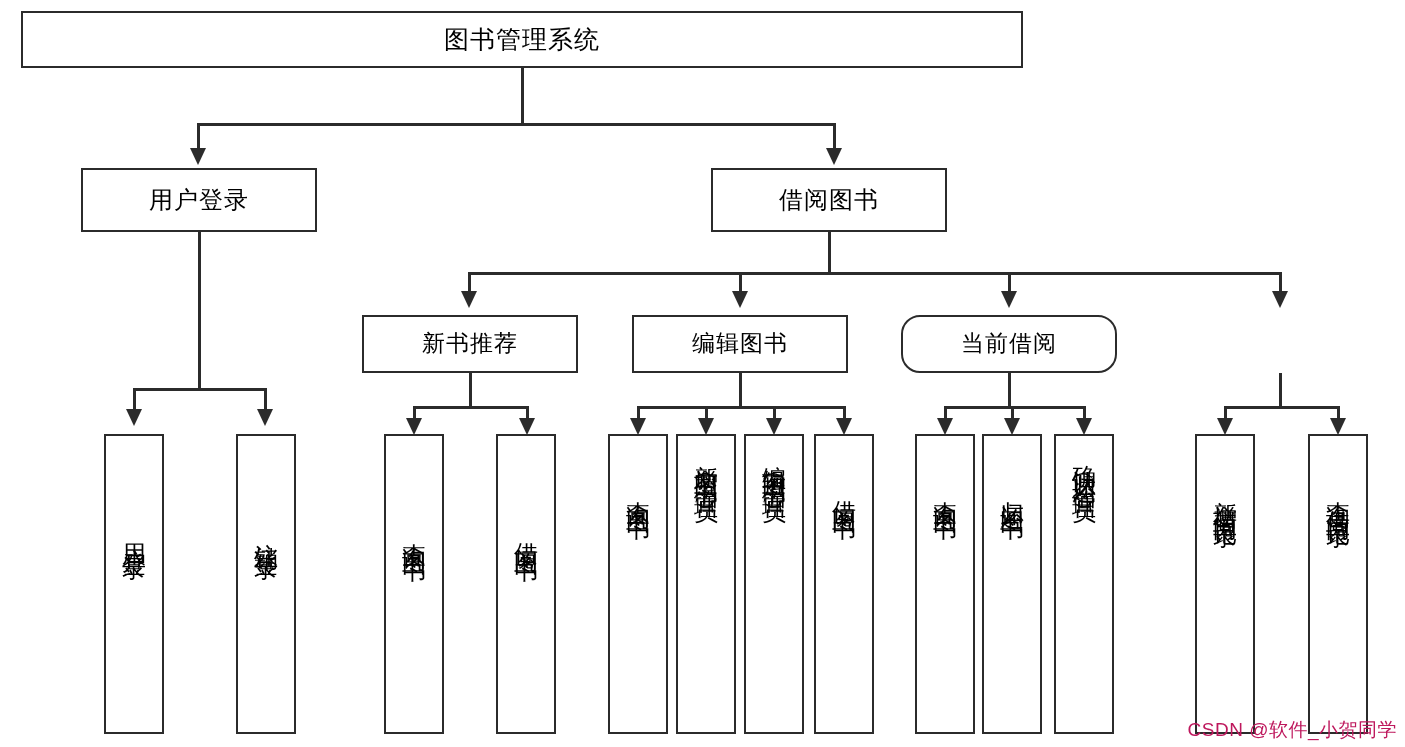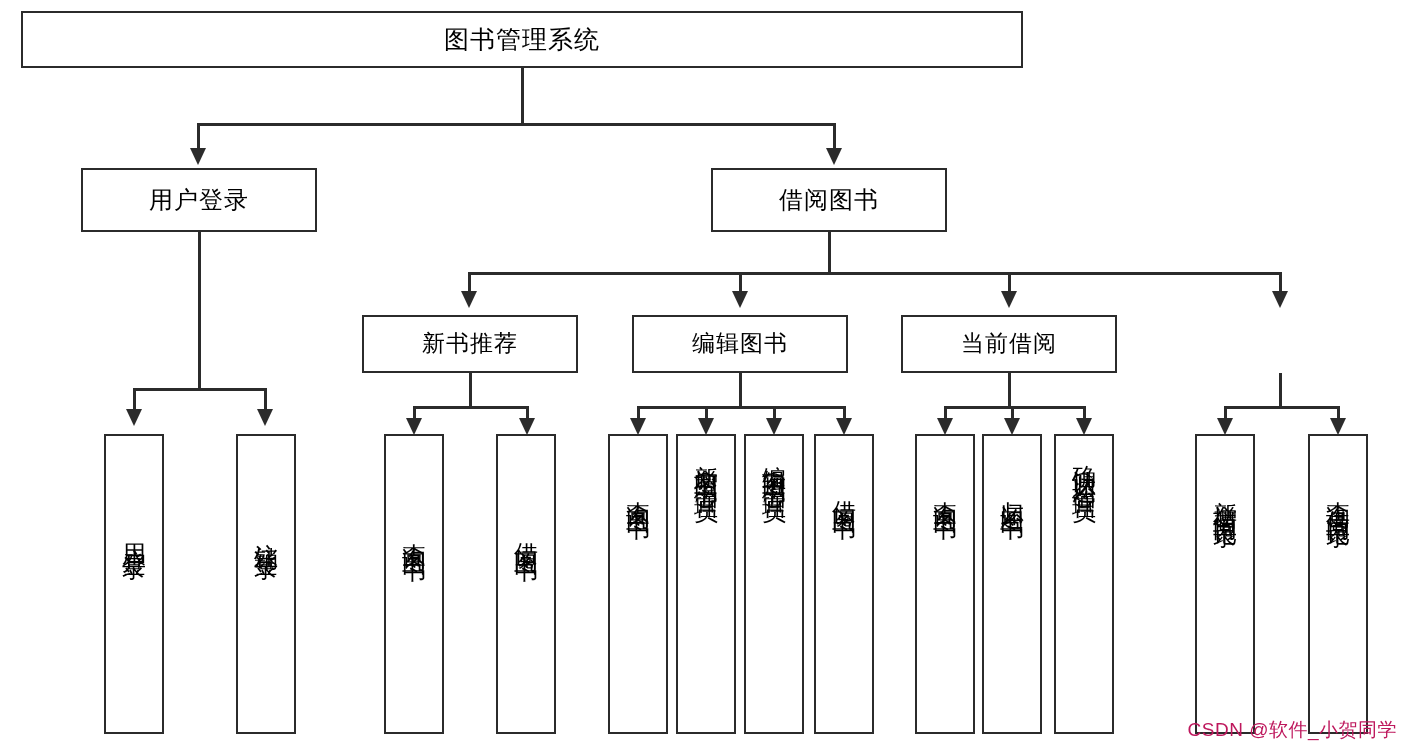--- a/index.html
+++ b/index.html
@@ -135,21 +135,21 @@
 
   <div class="conn v" style="left:1279px; top:272px; width:2.5px; height:20px;"></div>
   <div class="arrow" style="left:1272px; top:291px;"></div>
 
   <div class="node level-3" style="left:362px; top:315px; width:216px; height:58px;">
     <span class="node-label">新书推荐</span>
   </div>
   <div class="node level-3" style="left:632px; top:315px; width:216px; height:58px;">
     <span class="node-label">编辑图书</span>
   </div>
-  <div class="node level-3" style="left:901px; top:315px; width:216px; height:58px;">
+  <div class="node level-3" style="left:901px; top:315px; width:216px; height:58px;border-radius:19px;">
     <span class="node-label">当前借阅</span>
   </div>
 
   <div class="conn v" style="left:469px; top:373px; width:2.5px; height:35px;"></div>
   <div class="conn h" style="left:413px; top:406px; width:115px; height:2.5px;"></div>
   <div class="conn v" style="left:413px; top:406px; width:2.5px; height:14px;"></div>
   <div class="arrow" style="left:406px; top:418px;"></div>
   <div class="conn v" style="left:526px; top:406px; width:2.5px; height:14px;"></div>
   <div class="arrow" style="left:519px; top:418px;"></div>
 

